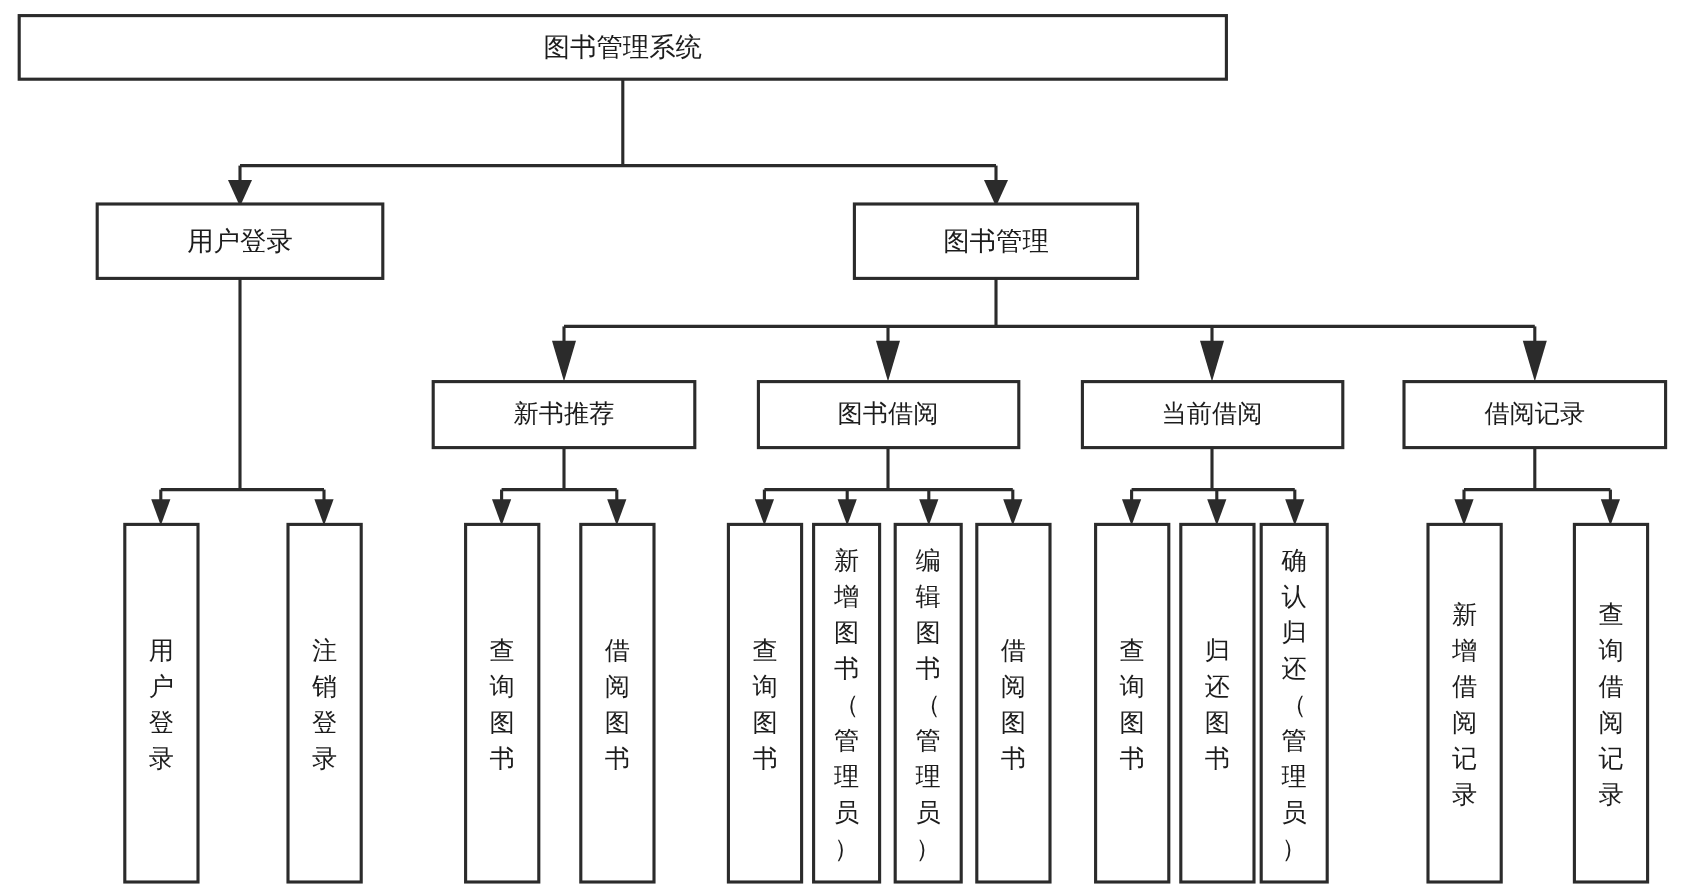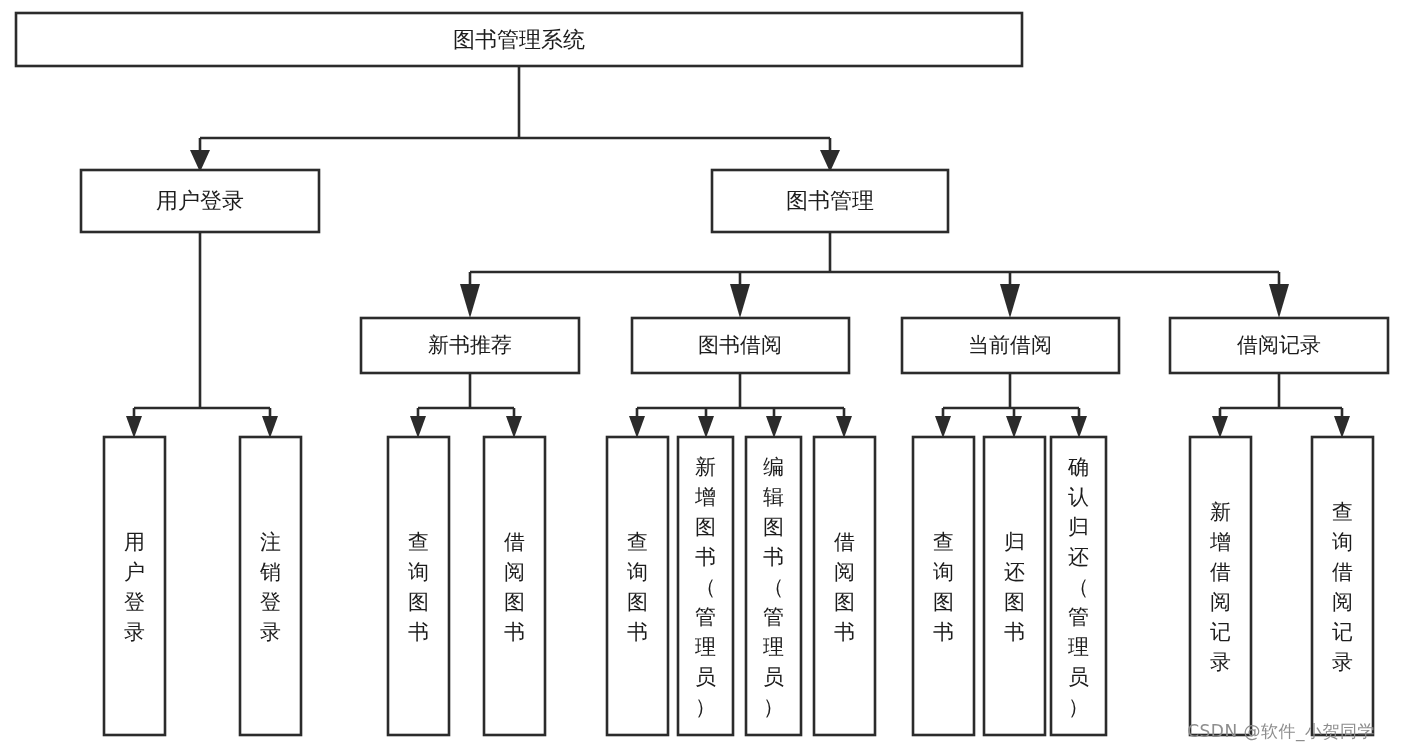--- a/index.html
+++ b/index.html
@@ -11,20 +11,21 @@
     width: 1405px;
     height: 747px;
     overflow: hidden;
     font-family: "DejaVu Sans", "Liberation Sans", sans-serif;
   }
   #diagram-root {
     position: relative;
     width: 1385px;
     height: 747px;
     background: #ffffff;
+    padding-left: 15px;
   }
   svg#flow-svg {
     position: absolute;
     left: 0;
     top: 0;
     width: 1405px;
     height: 747px;
     display: block;
   }
   .node-box {
@@ -235,15 +236,14 @@
           <text class="leaf-label" x="1220.5" y="519.4"><tspan x="1220.5">新</tspan><tspan x="1220.5" dy="30">增</tspan><tspan x="1220.5" dy="30">借</tspan><tspan x="1220.5" dy="30">阅</tspan><tspan x="1220.5" dy="30">记</tspan><tspan x="1220.5" dy="30">录</tspan></text>
         </g>
         <g>
           <rect class="node-box" x="1312" y="437" width="61" height="298"></rect>
           <text class="leaf-label" x="1342.5" y="519.4"><tspan x="1342.5">查</tspan><tspan x="1342.5" dy="30">询</tspan><tspan x="1342.5" dy="30">借</tspan><tspan x="1342.5" dy="30">阅</tspan><tspan x="1342.5" dy="30">记</tspan><tspan x="1342.5" dy="30">录</tspan></text>
         </g>
       </g>
 
   </svg>
 
-  <div class="watermark">CSDN @软件_小贺同学</div>
 
 </div>
 
 </body></html>

